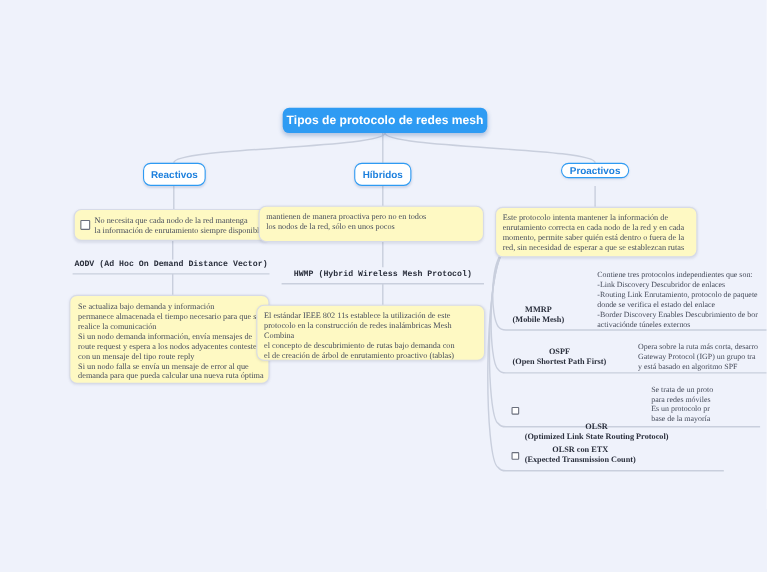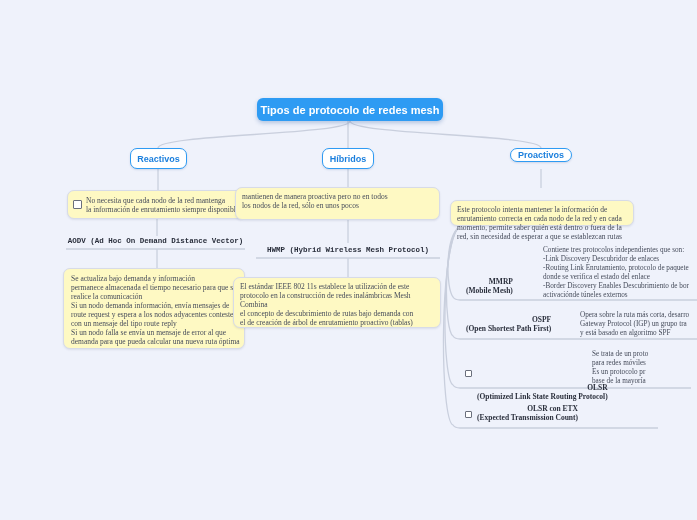--- a/index.html
+++ b/index.html
@@ -37,21 +37,21 @@
   .note-box .line, .desc .line{white-space:nowrap;}
   
   .uheading{
     font-family:Liberation Mono, monospace;
     font-weight:bold;font-size:7.5px;line-height:9px;color:#2a2f3c;
     text-align:center;cursor:pointer;
   }
   .item-heading{
     font-family:"Liberation Serif","DejaVu Serif",serif;
     font-weight:bold;font-size:7.5px;line-height:9px;color:#2a2f3c;
-    text-align:right;cursor:pointer;white-space:nowrap;
+    text-align:center;cursor:pointer;white-space:nowrap;
   }
   .desc{
     font-family:"Liberation Serif","DejaVu Serif",serif;
     font-size:7.2px;line-height:9px;color:#454b5a;cursor:pointer;
   }
   .checkbox{
     width:7px;height:7px;border:1px solid #6a6f7c;background:#fff;
     border-radius:1px;flex:0 0 auto;cursor:pointer;
   }
   .cb-row{display:flex;align-items:center;gap:4px;}
@@ -129,21 +129,21 @@
   </div>
 
   <div class="abs note-box" style="left:233px;top:277px;width:208px;height:51px;padding:4px 6px;">
     <div class="line">El estándar IEEE 802 11s establece la utilización de este</div>
     <div class="line">protocolo en la construcción de redes inalámbricas Mesh</div>
     <div class="line">Combina</div>
     <div class="line">el concepto de descubrimiento de rutas bajo demanda con</div>
     <div class="line">el de creación de árbol de enrutamiento proactivo (tablas)</div>
   </div>
 
-  <div class="abs note-box" style="left:450px;top:200px;width:184px;height:26px;padding:4px 6px;">
+  <div class="abs note-box" style="left:450px;top:188px;width:184px;height:46px;padding:4px 6px;">
     <div class="line">Este protocolo intenta mantener la información de</div>
     <div class="line">enrutamiento correcta en cada nodo de la red y en cada</div>
     <div class="line">momento, permite saber quién está dentro o fuera de la</div>
     <div class="line">red, sin necesidad de esperar a que se establezcan rutas</div>
   </div>
 
   <div class="abs item-heading" style="left:466px;top:277px;">
     <div>MMRP</div>
     <div>(Mobile Mesh)</div>
   </div>

